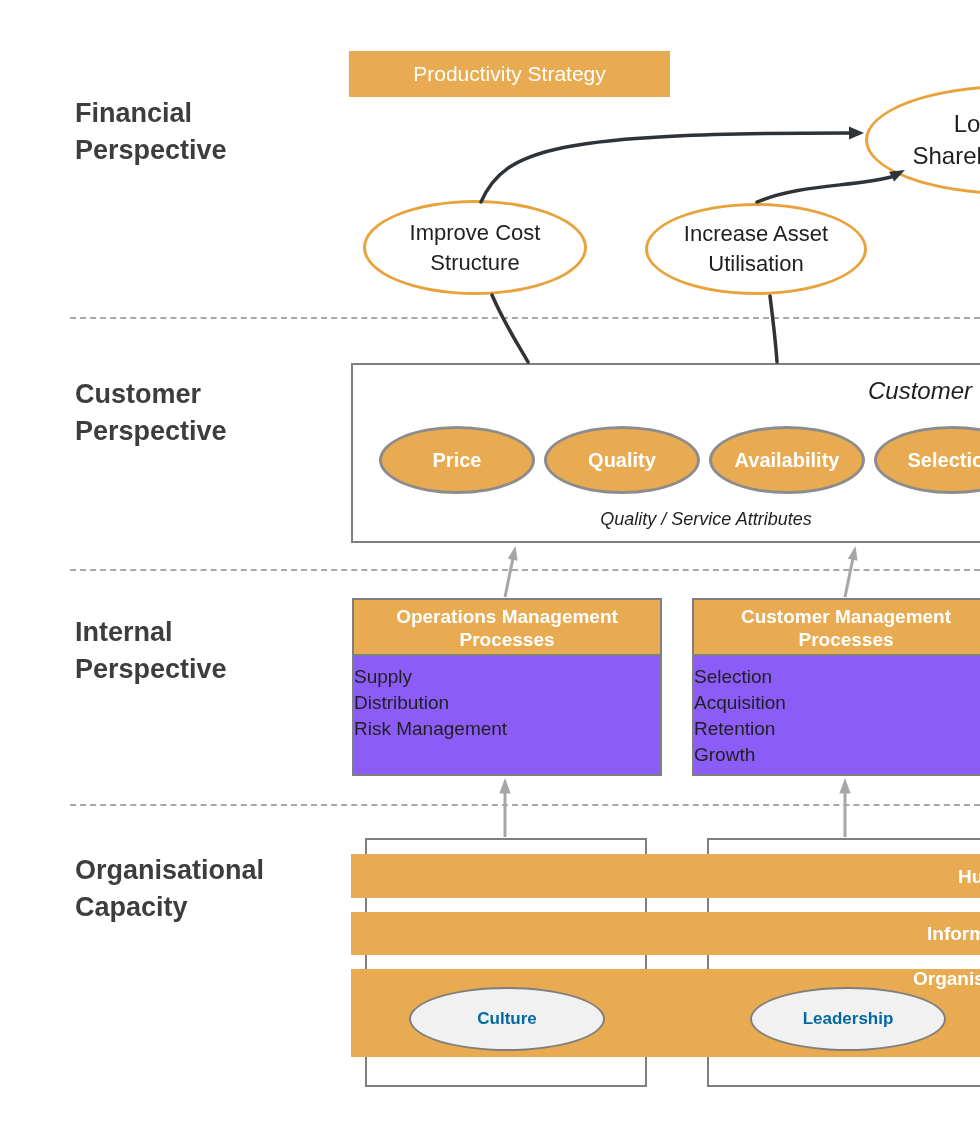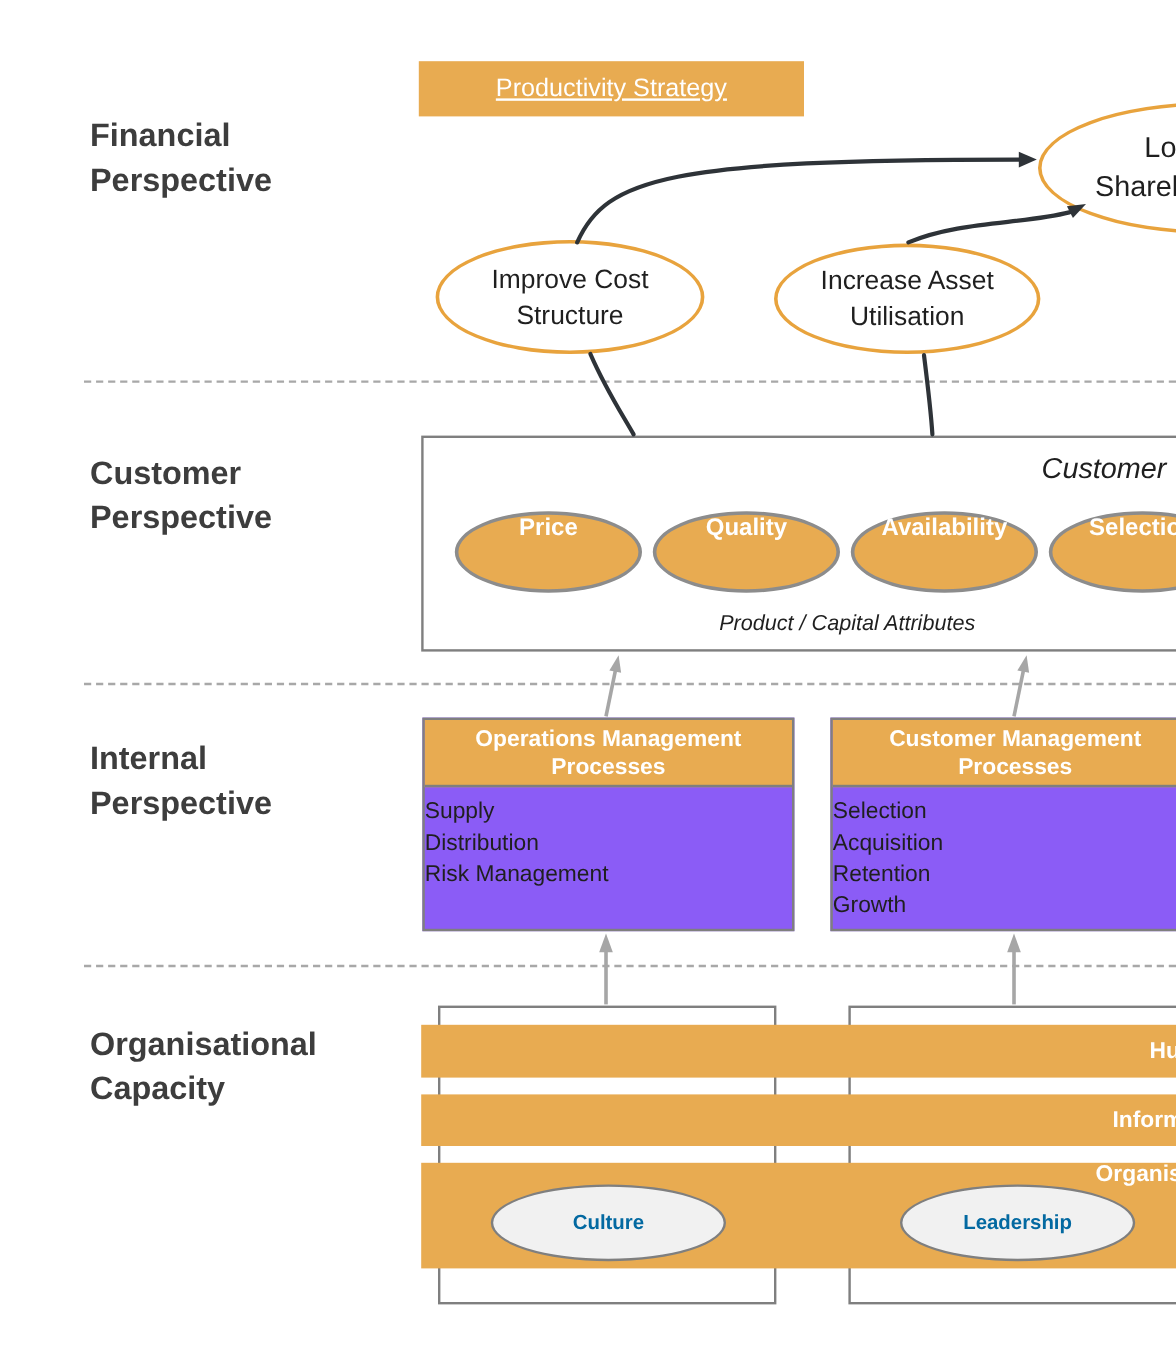--- a/index.html
+++ b/index.html
@@ -1,27 +1,27 @@
 <!DOCTYPE html>
 <html><head>
 <meta charset="utf-8">
 <style>
   html,body{margin:0;padding:0;background:#fff;}
   body{font-family:"Liberation Sans",sans-serif;}
   #canvas{position:relative;width:980px;height:1126px;overflow:hidden;background:#fff;}
   .abs{position:absolute;}
   .section-label{color:#3d3d3d;font-weight:bold;font-size:27px;line-height:37px;}
   .dashed{height:0;border-top:2px dashed #a8a8a8;}
-  .orange-box{background:#e8ab51;color:#fff;text-align:center;text-decoration:underline;}
+  .orange-box{background:#e8ab51;color:#fff;text-align:center;}
   .wellipse{background:#fff;border:3px solid #e8a33d;border-radius:50%;
             display:flex;flex-direction:column;justify-content:center;
             text-align:center;color:#1f1f1f;font-size:22px;line-height:30px;}
   .big-ellipse{font-size:24px;line-height:32px;}
   .cust-ellipse{background:#e8ab51;border:3px solid #8c8c8c;border-radius:50%;
-            display:flex;align-items:flex-start;justify-content:center;
+            display:flex;align-items:center;justify-content:center;
             color:#fff;font-weight:bold;font-size:20px;}
   .gray-ellipse{background:#f1f1f1;border:2.5px solid #7f7f7f;border-radius:50%;
             display:flex;align-items:center;justify-content:center;
             color:#0369a1;font-weight:bold;font-size:17px;}
   .frame{background:#fff;border:2px solid #7f7f7f;box-sizing:border-box;}
   .proc-box{box-sizing:border-box;border:2px solid #7f7f7f;background:#8b5cf6;}
   .proc-head{background:#e8ab51;color:#fff;font-weight:bold;font-size:19px;
              line-height:23px;text-align:center;padding-top:5px;height:49px;
              border-bottom:2px solid #7f7f7f;}
   .proc-body{text-align:left;color:#1f1f1f;font-size:19px;line-height:26px;padding-top:8px;}
@@ -84,21 +84,21 @@
   <div class="abs cust-ellipse" style="left:544px;top:426px;width:150px;height:62px;">
     <span>Quality</span>
   </div>
   <div class="abs cust-ellipse" style="left:709px;top:426px;width:150px;height:62px;">
     <span>Availability</span>
   </div>
   <div class="abs cust-ellipse" style="left:874px;top:426px;width:150px;height:62px;">
     <span>Selection</span>
   </div>
 
-  <div class="abs italic-note" style="left:556px;top:509px;width:300px;text-align:center;font-size:18px;white-space:nowrap;">Product / Capital Attributes</div>
+  <div class="abs italic-note" style="left:556px;top:509px;width:300px;text-align:center;font-size:18px;white-space:nowrap;">Quality / Service Attributes</div>
 
   <div class="abs proc-box" style="left:352px;top:598px;width:310px;height:178px;">
     <div class="proc-head">
       <div>Operations Management</div>
       <div>Processes</div>
     </div>
     <div class="proc-body">
       <div>Supply</div>
       <div>Distribution</div>
       <div>Risk Management</div>

